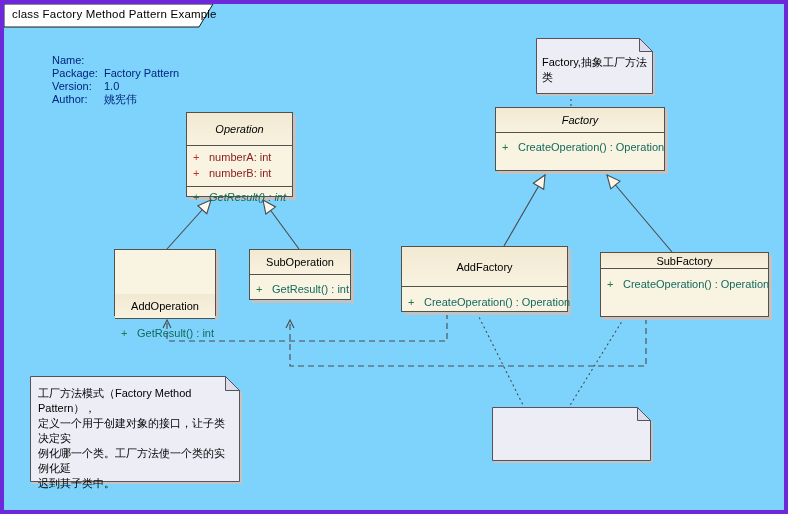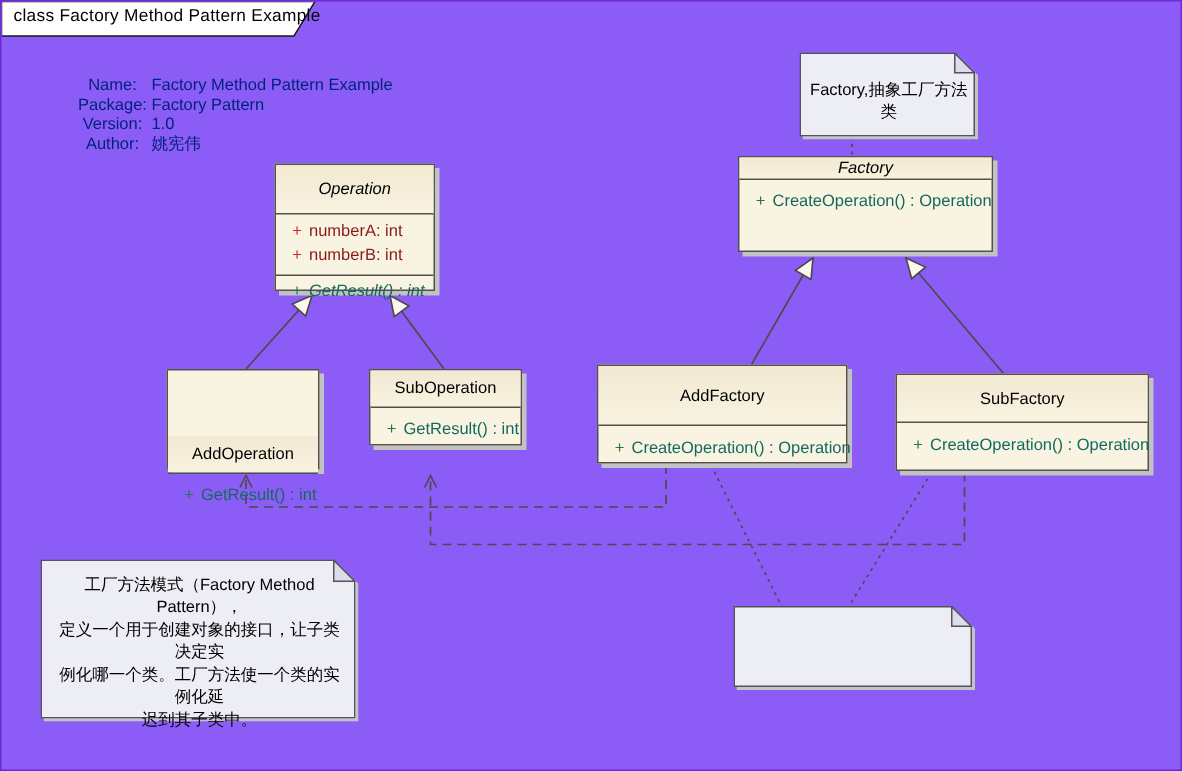--- a/index.html
+++ b/index.html
@@ -1,20 +1,20 @@
 <!DOCTYPE html>
 <html><head>
 <meta charset="utf-8">
 <style>
   * { margin:0; padding:0; box-sizing:border-box; }
   html,body { background:#fff; }
   body { font-family:"Liberation Sans","DejaVu Sans",sans-serif; }
   #canvas {
     position:relative; width:788px; height:514px;
-    border:1px solid #6d28d9; background:#8b5cf6; overflow:hidden;text-align:center;
+    border:4px solid #6d28d9; background:#7dd3fc; overflow:hidden;
   }
   #overlay { position:absolute; left:0; top:0; z-index:1; }
   .frame-label {
     position:absolute; left:8px; top:4px; z-index:2;
     font-size:11.5px; color:#000; letter-spacing:.2px;
   }
   .props {
     position:absolute; left:48px; top:50px; z-index:2;
     font-size:11px; color:#00247d; line-height:13px;
   }
@@ -77,21 +77,20 @@
     <path d="M567,90 L567,103" fill="none" stroke="#4a4a4a" stroke-width="1.1" stroke-dasharray="2,3"></path>
     <path d="M473,309 L520,403" fill="none" stroke="#4a4a4a" stroke-width="1.1" stroke-dasharray="2,3"></path>
     <path d="M620,314 L565,403" fill="none" stroke="#4a4a4a" stroke-width="1.1" stroke-dasharray="2,3"></path>
   </svg>
 
   <div class="frame-label">class Factory Method Pattern Example</div>
 
   <div class="props">
     <div class="row">
       <span class="lbl">Name:</span>
-      <span class="val">Factory Method Pattern Example</span>
     </div>
     <div class="row">
       <span class="lbl">Package:</span>
       <span class="val">Factory Pattern</span>
     </div>
     <div class="row">
       <span class="lbl">Version:</span>
       <span class="val">1.0</span>
     </div>
     <div class="row">
@@ -134,41 +133,41 @@
     <div class="hdr" style="height:25px;">SubOperation</div>
     <div class="sec" style="padding-top:6px;">
       <div class="member op">
         <span class="vis">+</span>
         <span class="mtext">GetResult() : int</span>
       </div>
     </div>
   </div>
 
   <div class="uml-class" style="left:491px; top:103px; width:170px; height:64px;">
-    <div class="hdr abstract" style="height:15px;">Factory</div>
+    <div class="hdr abstract" style="height:25px;">Factory</div>
     <div class="sec" style="padding-top:6px;">
       <div class="member op">
         <span class="vis">+</span>
         <span class="mtext">CreateOperation() : Operation</span>
       </div>
     </div>
   </div>
 
   <div class="uml-class" style="left:397px; top:242px; width:167px; height:66px;">
     <div class="hdr" style="height:40px;">AddFactory</div>
     <div class="sec" style="padding-top:7px;">
       <div class="member op">
         <span class="vis">+</span>
         <span class="mtext">CreateOperation() : Operation</span>
       </div>
     </div>
   </div>
 
   <div class="uml-class" style="left:596px; top:248px; width:169px; height:65px;">
-    <div class="hdr" style="height:32px;">SubFactory</div>
+    <div class="hdr" style="height:16px;">SubFactory</div>
     <div class="sec" style="padding-top:7px;">
       <div class="member op">
         <span class="vis">+</span>
         <span class="mtext">CreateOperation() : Operation</span>
       </div>
     </div>
   </div>
 
   <div class="note" style="left:532px; top:34px; width:117px; height:56px;">
     <svg width="117" height="56" viewBox="0 0 117 56">

